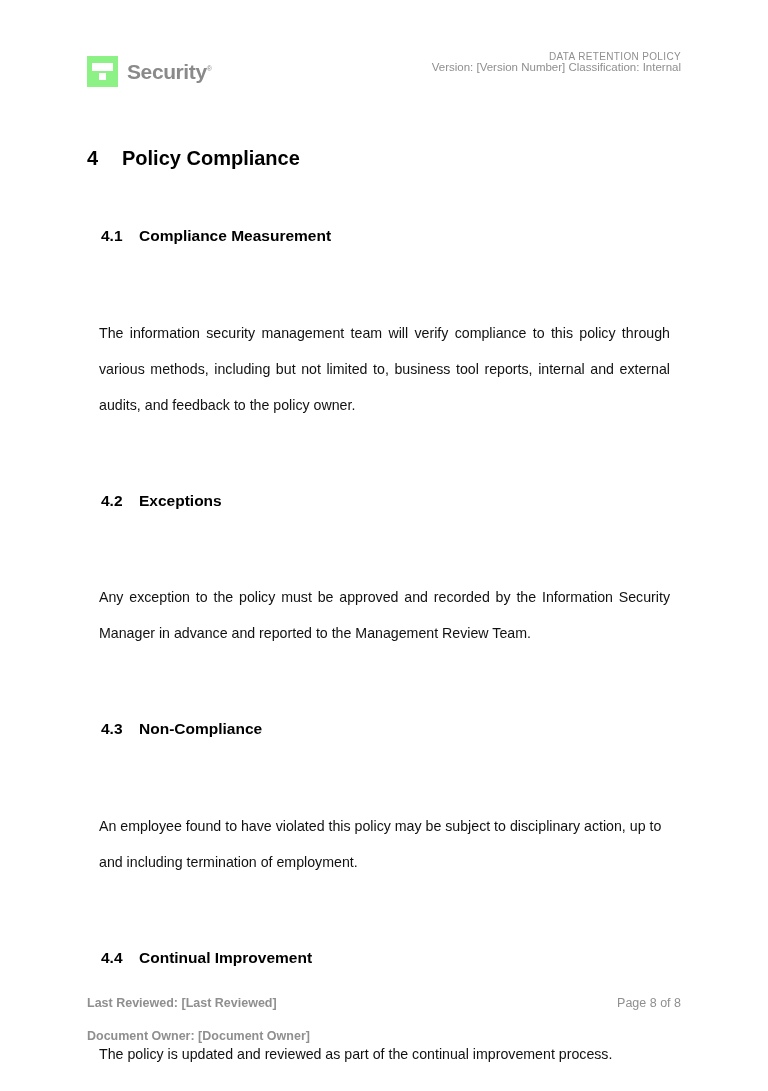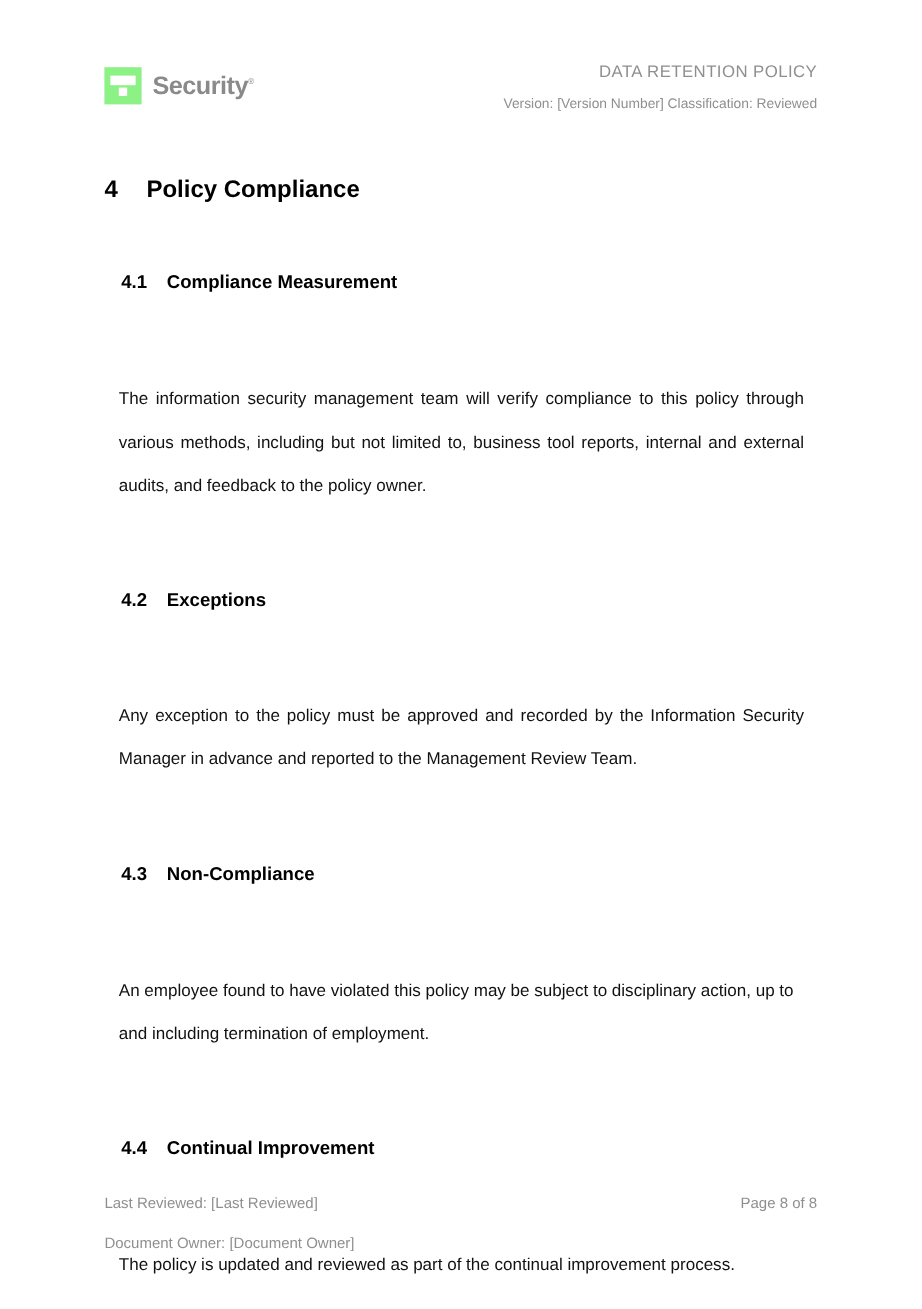--- a/index.html
+++ b/index.html
@@ -72,24 +72,23 @@
     font-size: 7px;
     vertical-align: super;
     font-weight: normal;
     letter-spacing: 0;
   }
   .header-meta {
     text-align: right;
     color: #8f8f8f;
   }
   .header-title {
-    font-size: 14px;
+    font-size: 10px;
     letter-spacing: 0.35px;
     line-height: 1;
-    margin-bottom: 16px;
     white-space: nowrap;
   }
   .header-version {
     font-size: 11.5px;
     line-height: 1;
     white-space: nowrap;
   }
 
   
   .content {
@@ -141,41 +140,41 @@
     color: #8f8f8f;
     font-size: 12.5px;
   }
   .footer-row {
     display: flex;
     justify-content: space-between;
     align-items: baseline;
     line-height: 1;
   }
   .footer-row + .footer-row { margin-top: 20px; }
-  .footer-left { white-space: nowrap; }
+  .footer-left { white-space: nowrap; font-weight: bold; }
   .footer-right { white-space: nowrap; }
 </style>
 </head>
 <body>
 
 <div class="page">
 
   <div class="page-header">
 
     <div class="brand">
       <div class="brand-mark">
         <div class="bar"></div>
         <div class="stem"></div>
       </div>
       <div class="brand-name"><span>Security</span><span class="reg">®</span></div>
     </div>
 
     <div class="header-meta">
       <div class="header-title">DATA RETENTION POLICY</div>
-      <div class="header-version">Version: [Version Number] Classification: Reviewed</div>
+      <div class="header-version">Version: [Version Number] Classification: Internal</div>
     </div>
 
   </div>
 
   <div class="content">
 
     <h1 class="sec">
       <span class="num">4</span>
       <span>Policy Compliance</span>
     </h1>

